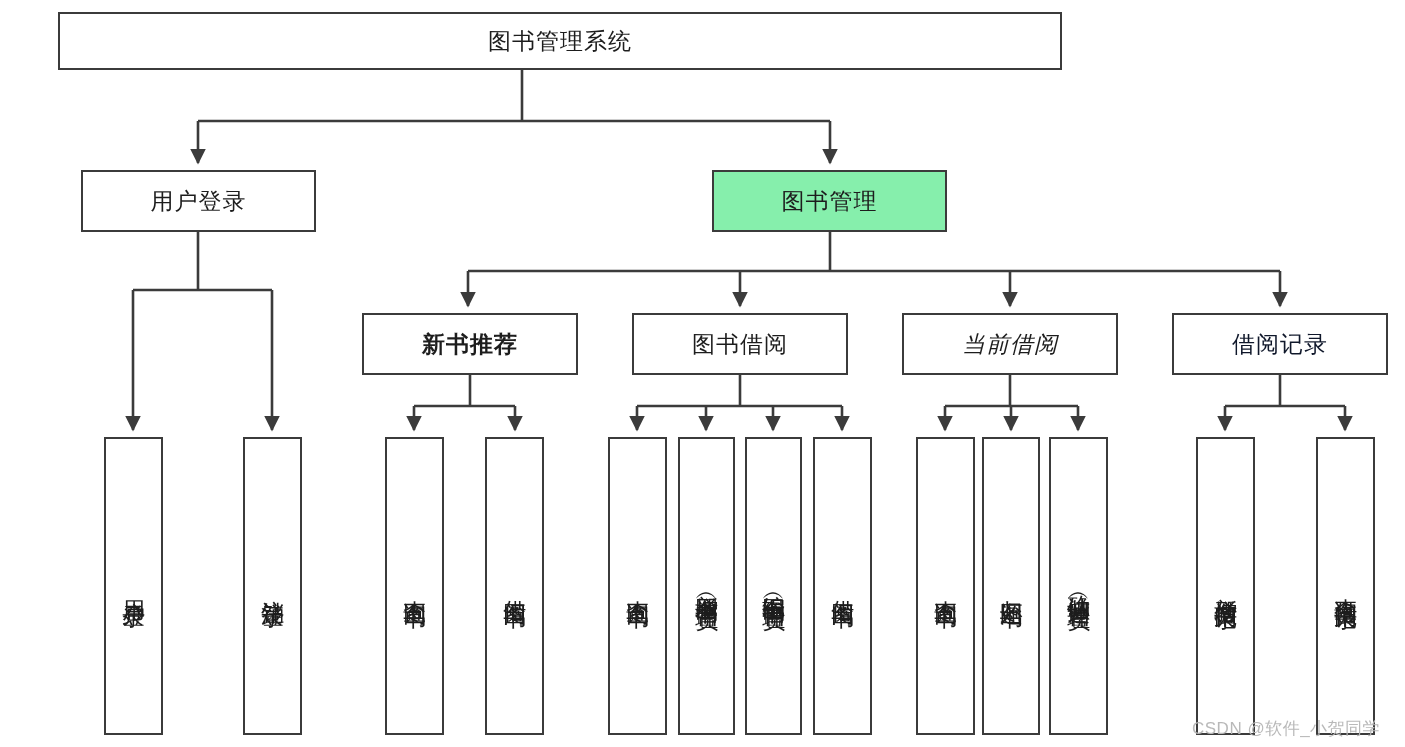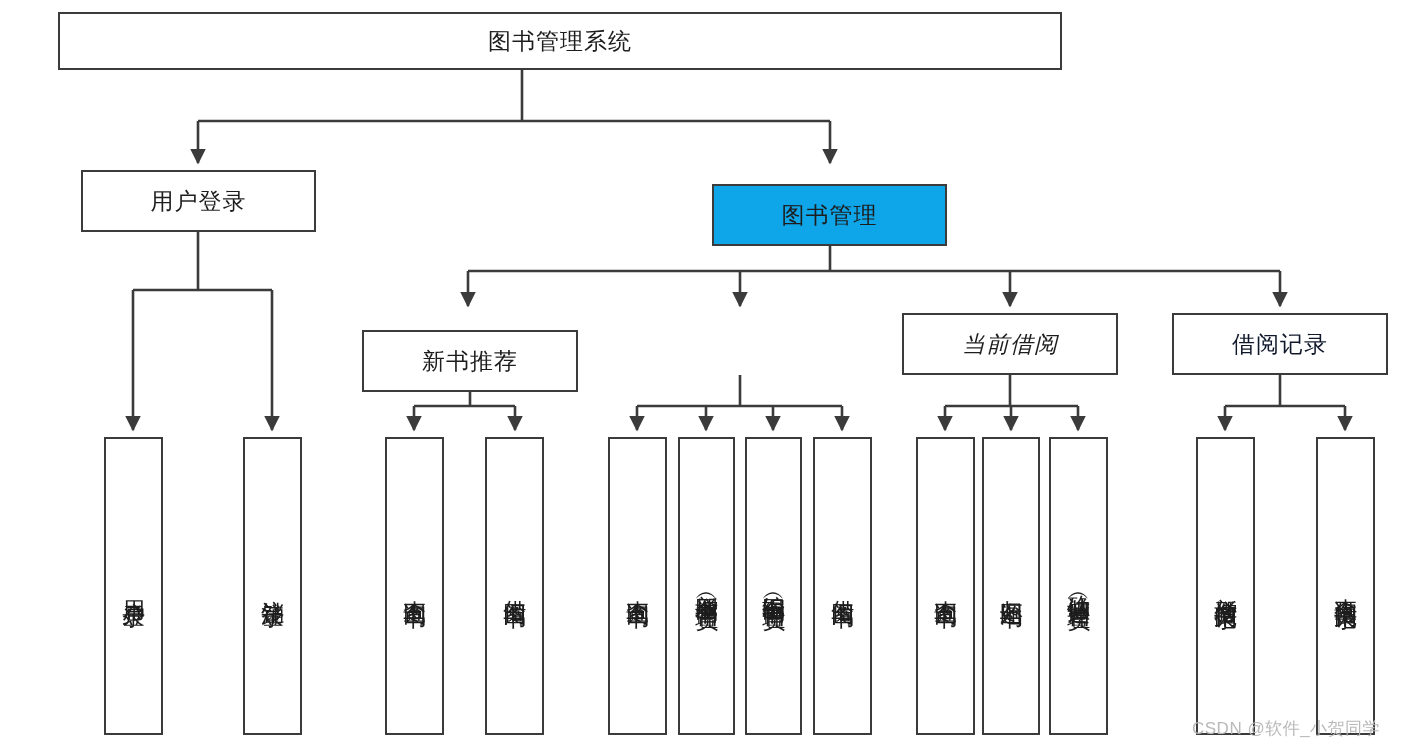--- a/index.html
+++ b/index.html
@@ -116,26 +116,29 @@
     </g>
   </svg>
 
   <div class="node node-h" style="left: 20px; top: 12px; width: 1004px; height: 58px; border-color: rgb(59, 59, 59); background: rgb(255, 255, 255); color: rgb(29, 29, 29); margin-left: 38px;">
     <span>图书管理系统</span>
   </div>
 
   <div class="node node-h" style="left: 81px; top: 170px; width: 235px; height: 62px; border-color: rgb(59, 59, 59); background: rgb(255, 255, 255); color: rgb(29, 29, 29);">
     <span>用户登录</span>
   </div>
-  <div class="node node-h" style="left: 712px; top: 184px; width: 235px; height: 62px; border-color: rgb(59, 59, 59); background: #0ea5e9; color: rgb(29, 29, 29);">
+  <div class="node node-h" style="left: 712px; top: 170px; width: 235px; height: 62px; border-color: rgb(59, 59, 59); background: #86efac; color: rgb(29, 29, 29);">
     <span>图书管理</span>
   </div>
 
-  <div class="node node-h" style="left: 362px; top: 330px; width: 216px; height: 62px; border-color: rgb(59, 59, 59); background: rgb(255, 255, 255); color: rgb(29, 29, 29);">
+  <div class="node node-h" style="left: 362px; top: 313px; width: 216px; height: 62px; border-color: rgb(59, 59, 59); background: rgb(255, 255, 255); color: rgb(29, 29, 29); font-weight: bold;">
     <span>新书推荐</span>
+  </div>
+  <div class="node node-h" style="left: 632px; top: 313px; width: 216px; height: 62px; border-color: rgb(59, 59, 59); background: rgb(255, 255, 255); color: rgb(29, 29, 29);">
+    <span>图书借阅</span>
   </div>
   <div class="node node-h" style="left: 902px; top: 313px; width: 216px; height: 62px; border-color: rgb(59, 59, 59); background: rgb(255, 255, 255); color: rgb(29, 29, 29); font-style: italic;">
     <span>当前借阅</span>
   </div>
   <div class="node node-h" style="left: 1172px; top: 313px; width: 216px; height: 62px; border-color: rgb(59, 59, 59); background: rgb(255, 255, 255); color: #0f172a;">
     <span>借阅记录</span>
   </div>
 
   <div class="node node-v" style="left: 104px; top: 437px; width: 59px; height: 298px; border-color: rgb(59, 59, 59); background: rgb(255, 255, 255); color: rgb(29, 29, 29);">
     <span>用户登录</span>

